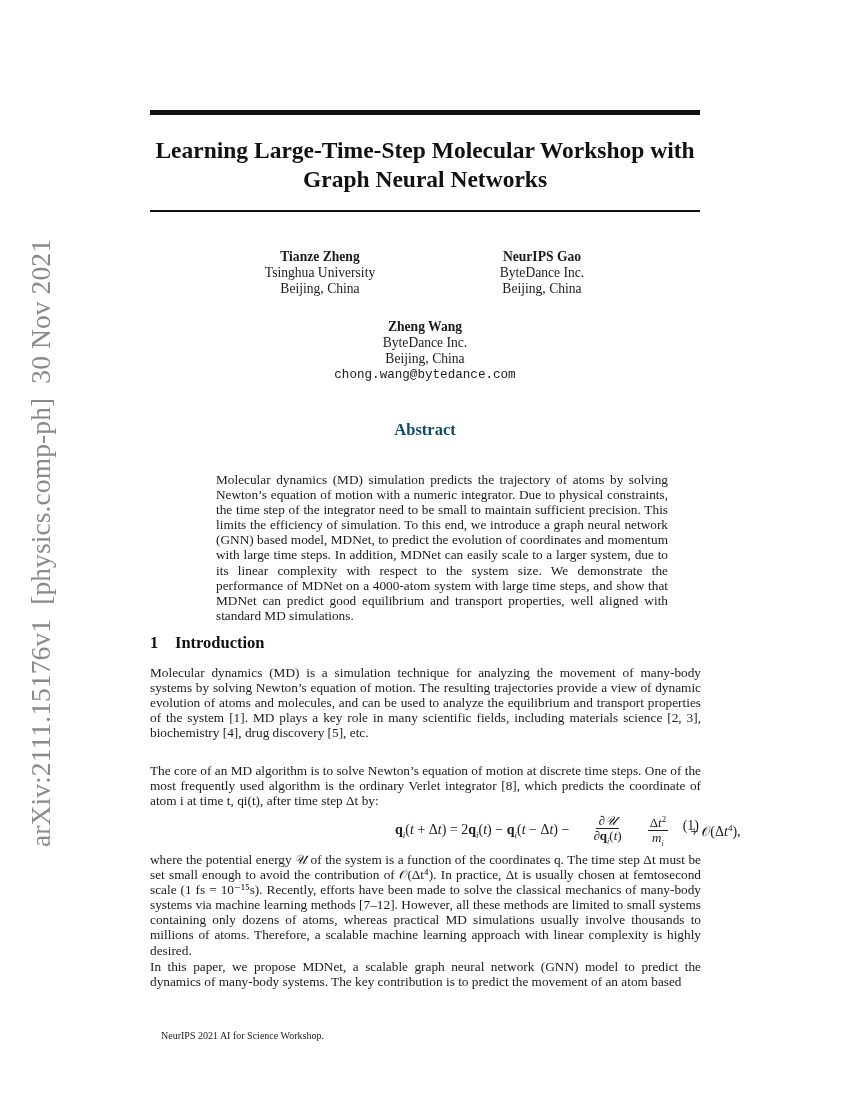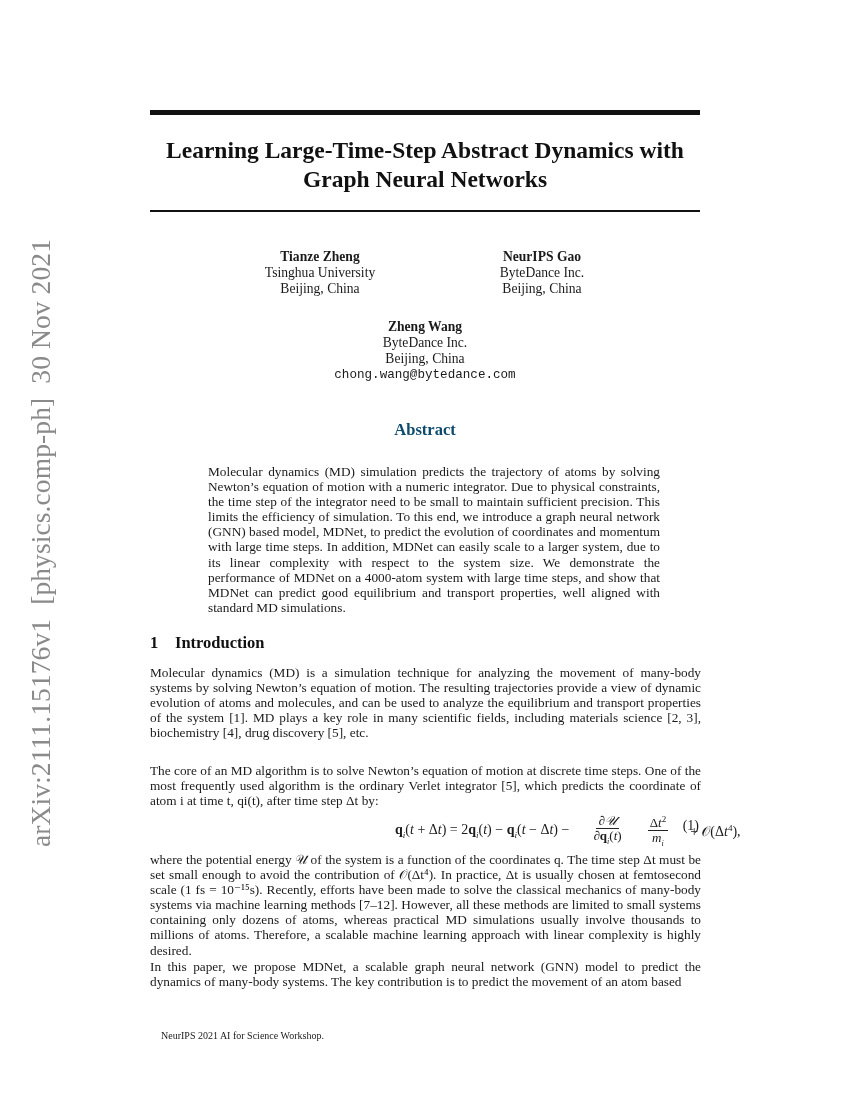--- a/index.html
+++ b/index.html
@@ -80,21 +80,21 @@
       margin: 0;
       color: #0c4a6e;
     }
     .abstract-body {
       position: absolute;
       left: 200px; top: 456px;
       width: 452px;
       font-size: 13.3px;
       line-height: 15.1px;
       text-align: justify;
-      margin: 8px;
+      margin: 16px;
     }
 
     .section-heading {
       position: absolute;
       left: 150px; top: 633px;
       font-weight: bold;
       font-size: 16.5px;
       margin: 0;
       color: #111;
     }
@@ -159,21 +159,21 @@
     }
   </style>
 </head>
 <body>
 
 <div class="arxiv-stamp">
   <span>arXiv:2111.15176v1</span><span class="gap"></span><span>[physics.comp-ph]</span><span class="gap"></span><span>30 Nov 2021</span>
 </div>
 
 <div class="rule-top"></div>
-<h1 class="title">Learning Large-Time-Step Abstract Dynamics with Graph Neural Networks</h1>
+<h1 class="title">Learning Large-Time-Step Molecular Workshop with Graph Neural Networks</h1>
 <div class="rule-bottom"></div>
 
 <div class="author author-1">
   <span class="name">Tianze Zheng</span>
   <span class="line">Tsinghua University</span>
   <span class="line">Beijing, China</span>
 </div>
 <div class="author author-2">
   <span class="name">NeurIPS Gao</span>
   <span class="line">ByteDance Inc.</span>
@@ -187,21 +187,21 @@
 </div>
 
 <h2 class="abstract-heading">Abstract</h2>
 <p class="abstract-body">Molecular dynamics (MD) simulation predicts the trajectory of atoms by solving Newton’s equation of motion with a numeric integrator. Due to physical constraints, the time step of the integrator need to be small to maintain sufficient precision. This limits the efficiency of simulation. To this end, we introduce a graph neural network (GNN) based model, MDNet, to predict the evolution of coordinates and momentum with large time steps. In addition, MDNet can easily scale to a larger system, due to its linear complexity with respect to the system size. We demonstrate the performance of MDNet on a 4000-atom system with large time steps, and show that MDNet can predict good equilibrium and transport properties, well aligned with standard MD simulations.</p>
 
 <h2 class="section-heading">
   <span class="num">1</span><span>Introduction</span>
 </h2>
 
 <p class="para para-1">Molecular dynamics (MD) is a simulation technique for analyzing the movement of many-body systems by solving Newton’s equation of motion. The resulting trajectories provide a view of dynamic evolution of atoms and molecules, and can be used to analyze the equilibrium and transport properties of the system [1]. MD plays a key role in many scientific fields, including materials science [2, 3], biochemistry [4], drug discovery [5], etc.</p>
-<p class="para para-2">The core of an MD algorithm is to solve Newton’s equation of motion at discrete time steps. One of the most frequently used algorithm is the ordinary Verlet integrator [5], which predicts the coordinate of atom i at time t, qi(t), after time step Δt by:</p>
+<p class="para para-2">The core of an MD algorithm is to solve Newton’s equation of motion at discrete time steps. One of the most frequently used algorithm is the ordinary Verlet integrator [8], which predicts the coordinate of atom i at time t, qi(t), after time step Δt by:</p>
 
 <div class="equation">
   <div class="expr">
     <span><span class="b">q</span><sub class="i" style="font-size:9px">i</sub>(<span class="i">t</span> + Δ<span class="i">t</span>) = 2<span class="b">q</span><sub class="i" style="font-size:9px">i</sub>(<span class="i">t</span>) − <span class="b">q</span><sub class="i" style="font-size:9px">i</sub>(<span class="i">t</span> − Δ<span class="i">t</span>) − </span>
     <span class="frac">
       <span class="num-part">∂<span class="i">𝒰</span></span>
       <span class="den-part">∂<span class="b">q</span><sub class="i" style="font-size:8px">i</sub>(<span class="i">t</span>)</span>
     </span>
     <span class="frac">
       <span class="num-part">Δ<span class="i">t</span><sup>2</sup></span>

